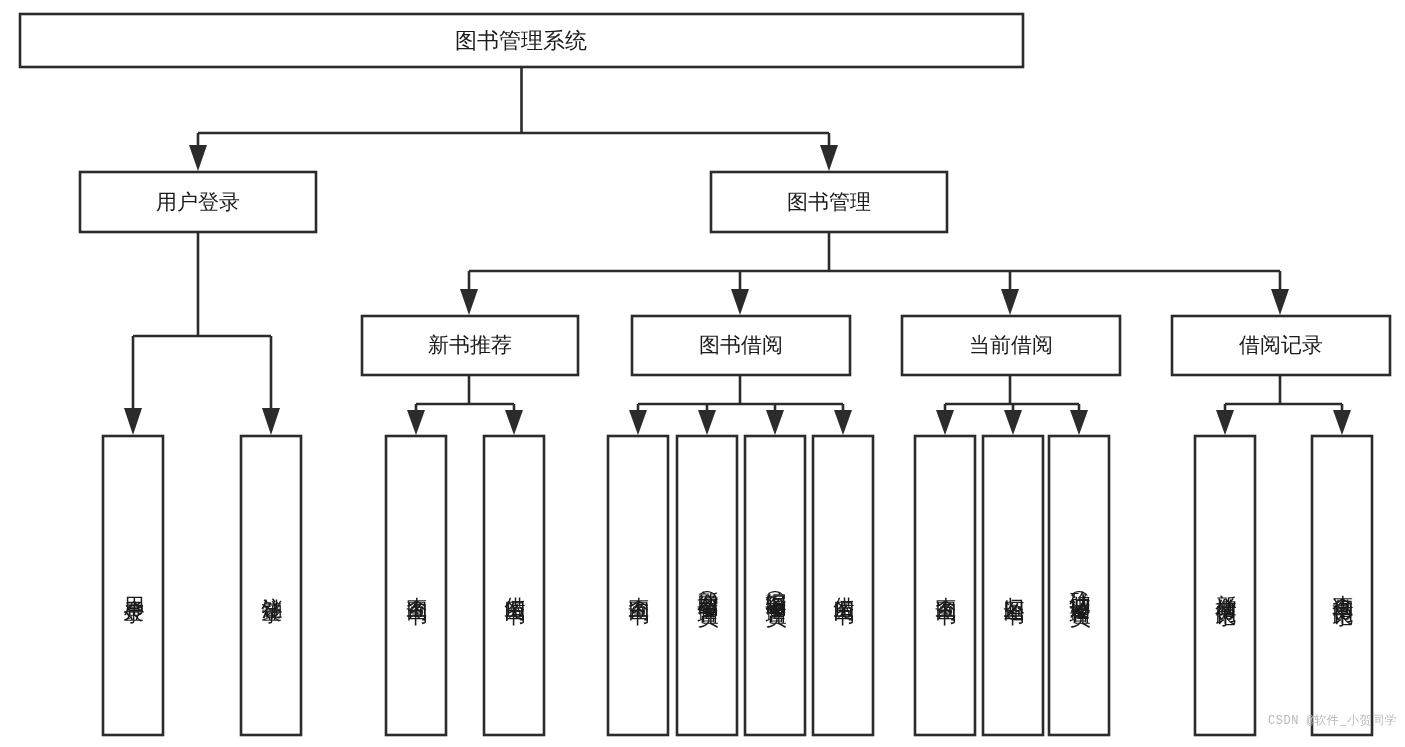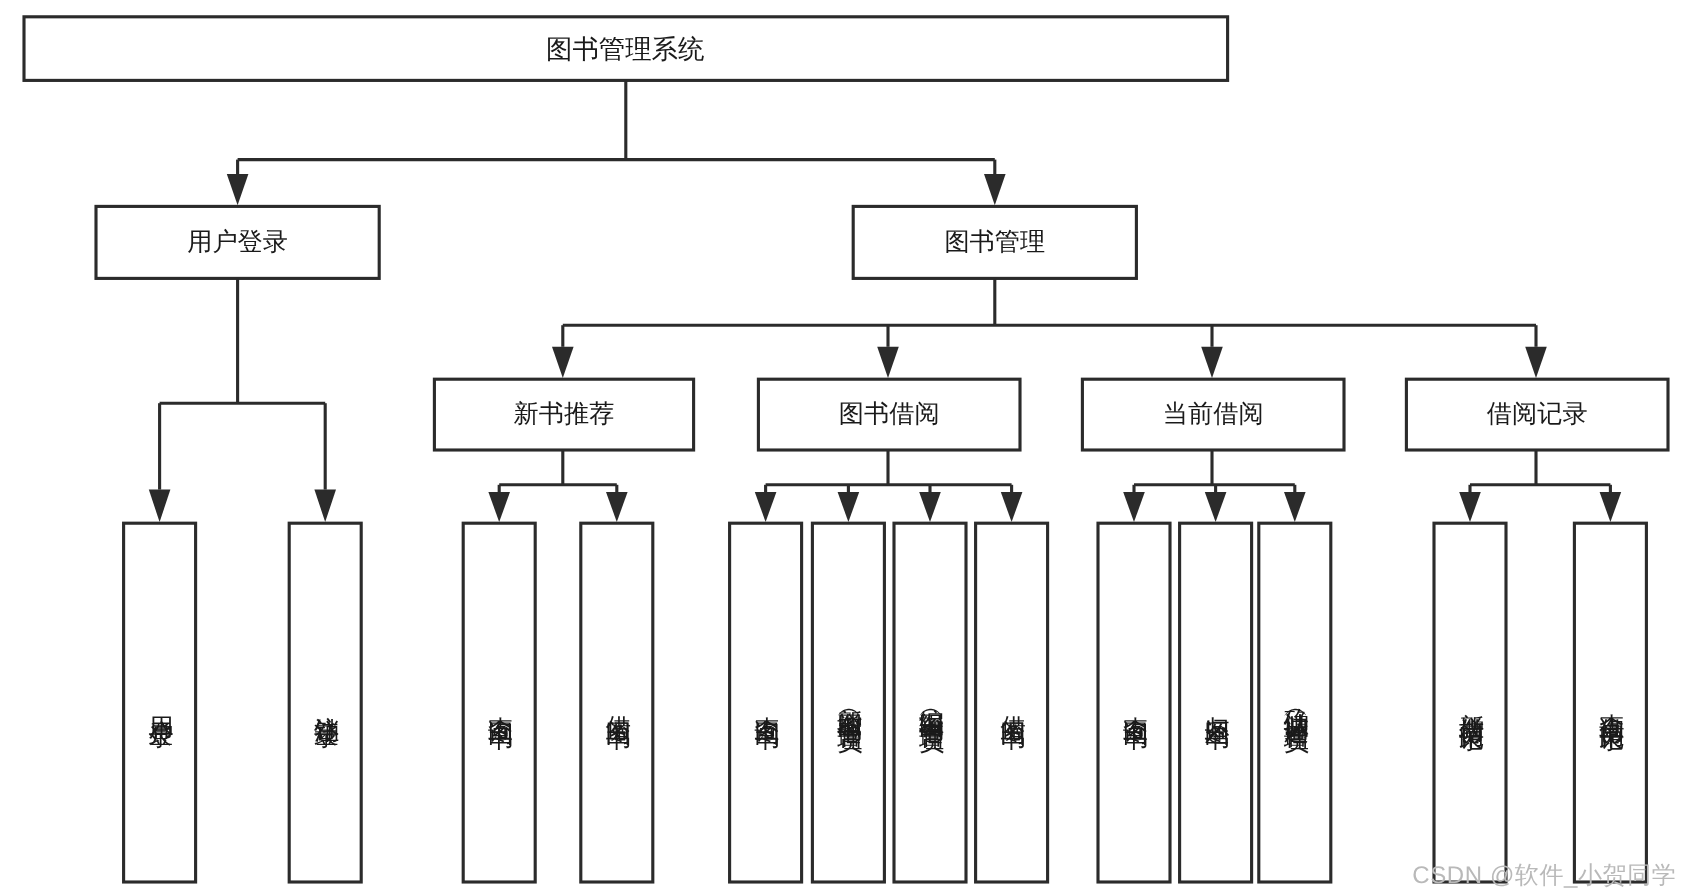--- a/index.html
+++ b/index.html
@@ -46,23 +46,23 @@
     stroke: #2b2b2b;
     stroke-width: 2.6;
     fill: none;
   }
   .arrowhead {
     fill: #2b2b2b;
   }
   .watermark {
     position: absolute;
     right: 8px;
-    bottom: 4px;
-    font-family: Liberation Sans, sans-serif;
-    font-size: 20px;
+    bottom: 18px;
+    font-family: Liberation Mono, monospace;
+    font-size: 12px;
     color: #b9b9b9;
     white-space: nowrap;
     letter-spacing: 0.5px;
   }
 </style>
 </head>
 <body>
 
 <svg id="diagram" viewBox="0 0 1405 747">
 

